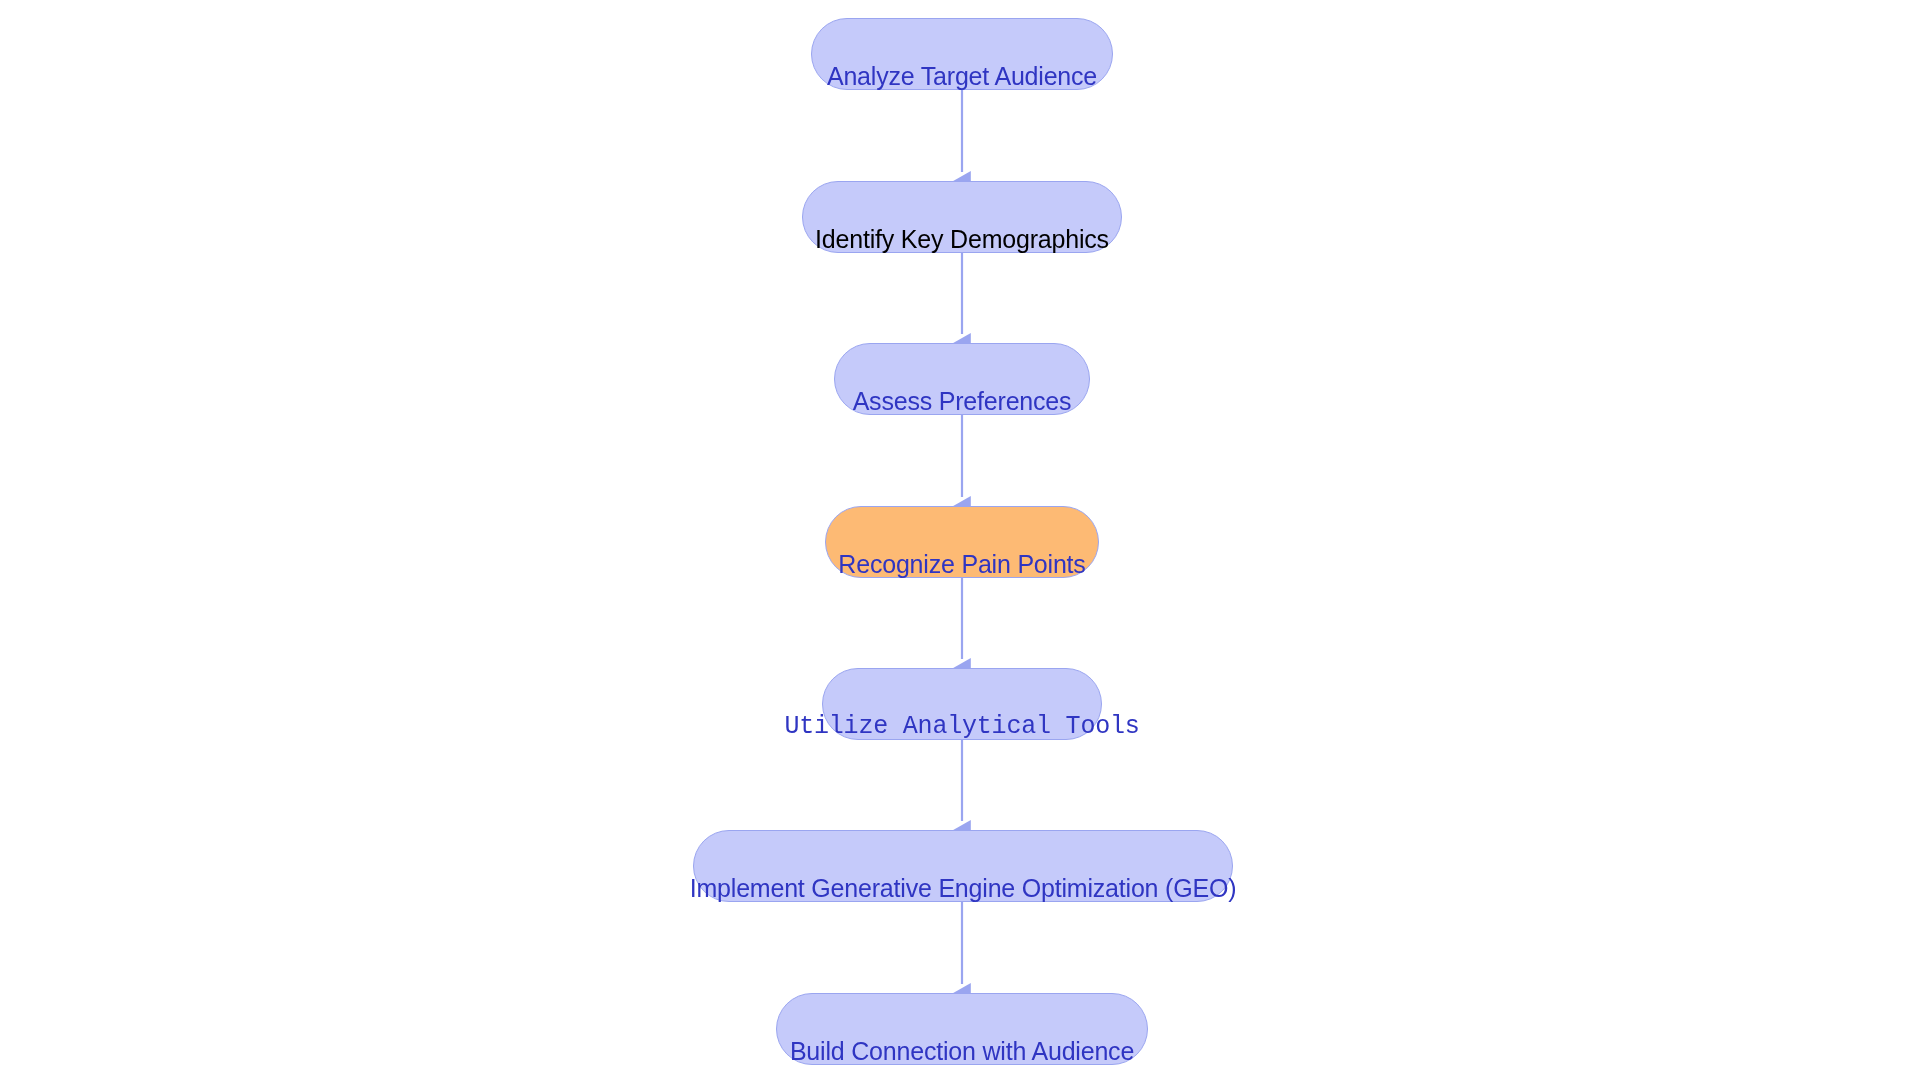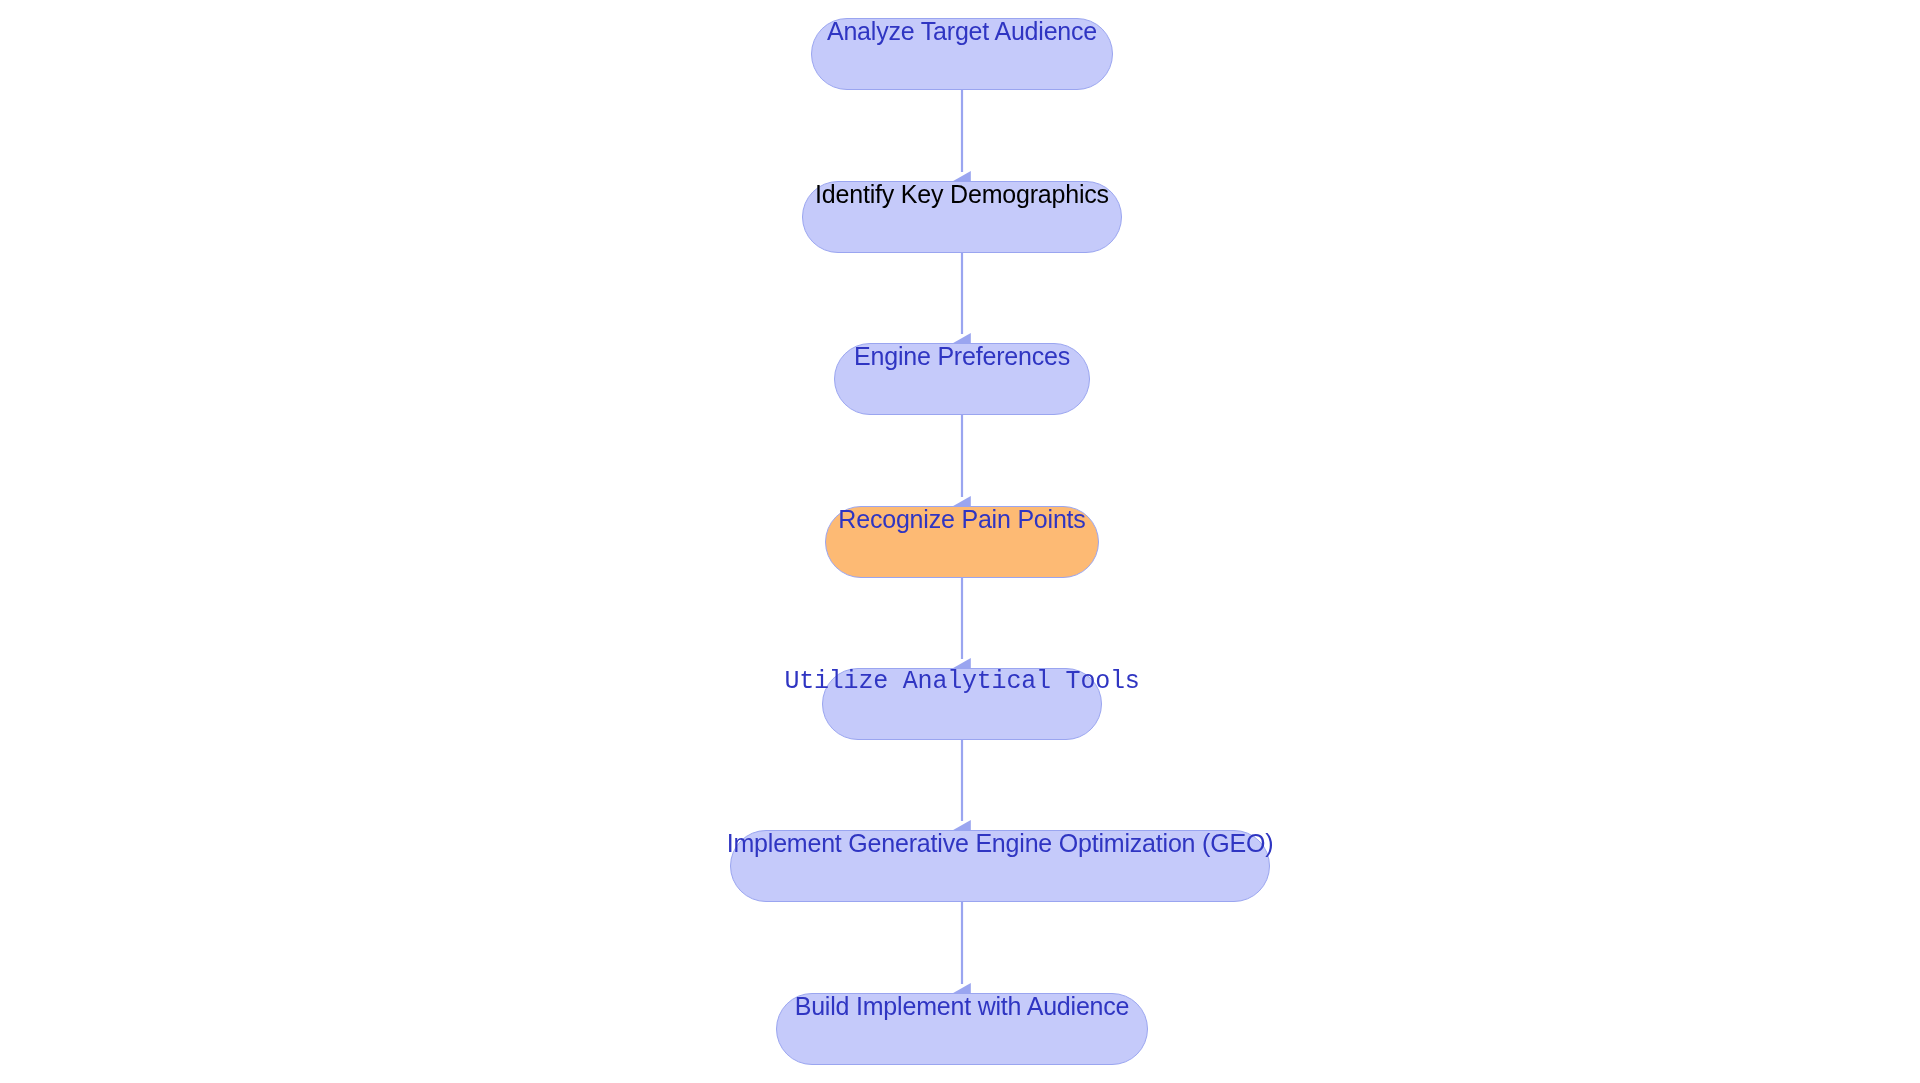--- a/index.html
+++ b/index.html
@@ -39,21 +39,21 @@
     top: 0;
     width: 1920px;
     height: 1083px;
     z-index: 2;
   }
 
   .flow-node {
     position: absolute;
     box-sizing: border-box;
     display: flex;
-    align-items: flex-start;
+    align-items: flex-end;
     justify-content: center;
     background: #c5cafa;
     border: 1.6px solid #9aa5f0;
     border-radius: 9999px;
     transform: translateX(-50%);
   }
 
   .flow-node-label {
     color: #2f35c2;
     font-family: "Liberation Sans", sans-serif;
@@ -87,29 +87,29 @@
   </svg>
 
   <div id="node-layer">
       <div class="flow-node" style="left: 962px; top: 18px; width: 302px; height: 72px; background: rgb(197, 202, 250); border-color: rgb(154, 165, 240);">
         <span class="flow-node-label" style="color: rgb(47, 53, 194);">Analyze Target Audience</span>
       </div>
       <div class="flow-node" style="left: 962px; top: 181px; width: 320px; height: 72px; background: rgb(197, 202, 250); border-color: rgb(154, 165, 240);">
         <span class="flow-node-label" style="color: #000000;">Identify Key Demographics</span>
       </div>
       <div class="flow-node" style="left: 962px; top: 343px; width: 256px; height: 72px; background: rgb(197, 202, 250); border-color: rgb(154, 165, 240);">
-        <span class="flow-node-label" style="color: rgb(47, 53, 194);">Engine Preferences</span>
+        <span class="flow-node-label" style="color: rgb(47, 53, 194);">Assess Preferences</span>
       </div>
       <div class="flow-node" style="left: 962px; top: 506px; width: 274px; height: 72px; background: #fdba74; border-color: rgb(154, 165, 240);">
         <span class="flow-node-label" style="color: rgb(47, 53, 194);">Recognize Pain Points</span>
       </div>
       <div class="flow-node" style="left: 962px; top: 668px; width: 280px; height: 72px; background: rgb(197, 202, 250); border-color: rgb(154, 165, 240);">
         <span class="flow-node-label" style="color: rgb(47, 53, 194); font-family: Liberation Mono, monospace;">Utilize Analytical Tools</span>
       </div>
-      <div class="flow-node" style="left: 1000px; top: 830px; width: 540px; height: 72px; background: rgb(197, 202, 250); border-color: rgb(154, 165, 240);">
+      <div class="flow-node" style="left: 963px; top: 830px; width: 540px; height: 72px; background: rgb(197, 202, 250); border-color: rgb(154, 165, 240);">
         <span class="flow-node-label" style="color: rgb(47, 53, 194);">Implement Generative Engine Optimization (GEO)</span>
       </div>
       <div class="flow-node" style="left: 962px; top: 993px; width: 372px; height: 72px; background: rgb(197, 202, 250); border-color: rgb(154, 165, 240);">
-        <span class="flow-node-label" style="color: rgb(47, 53, 194);">Build Implement with Audience</span>
+        <span class="flow-node-label" style="color: rgb(47, 53, 194);">Build Connection with Audience</span>
       </div>
     </div>
 
 </div>
 
 </body></html>

